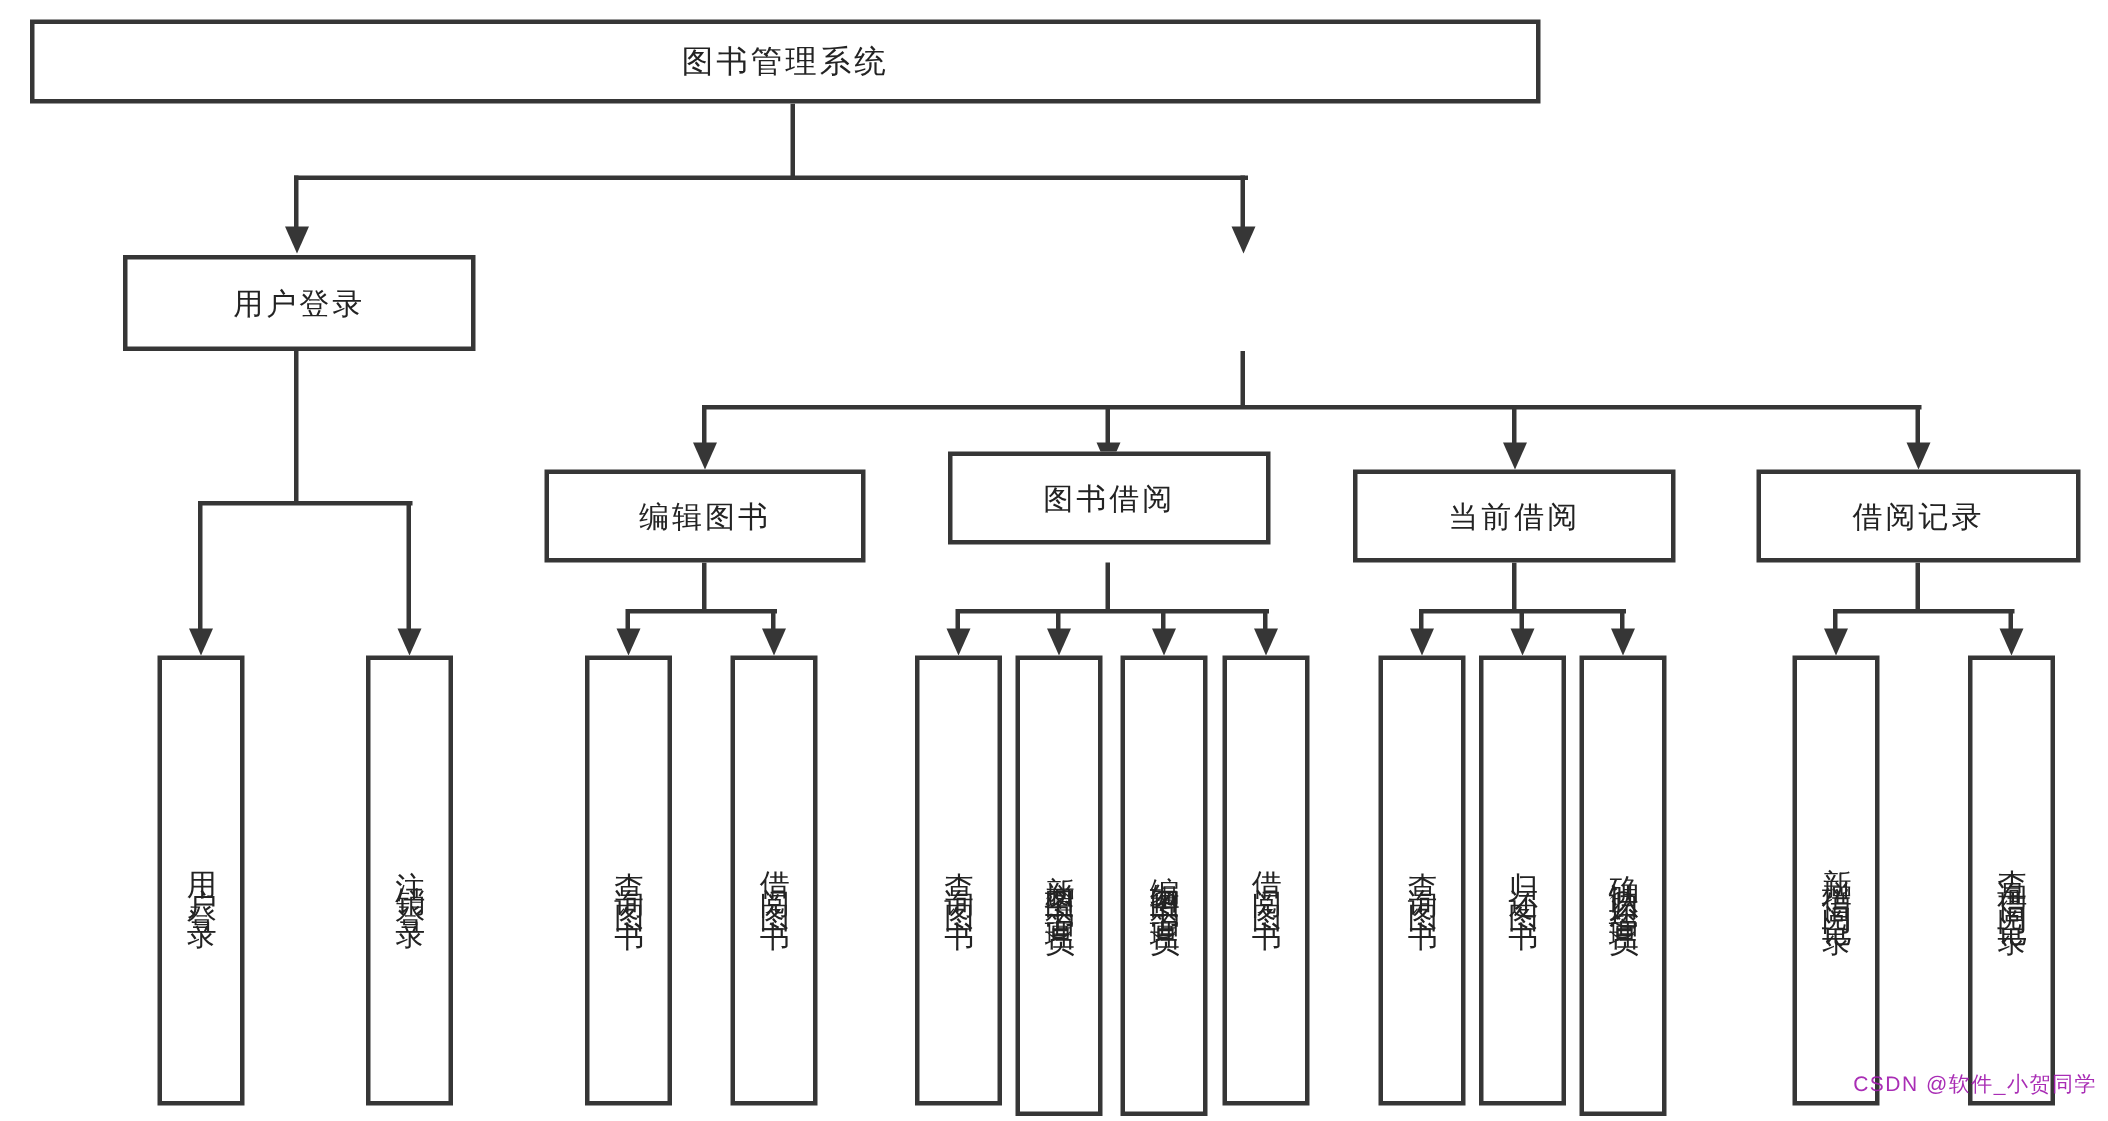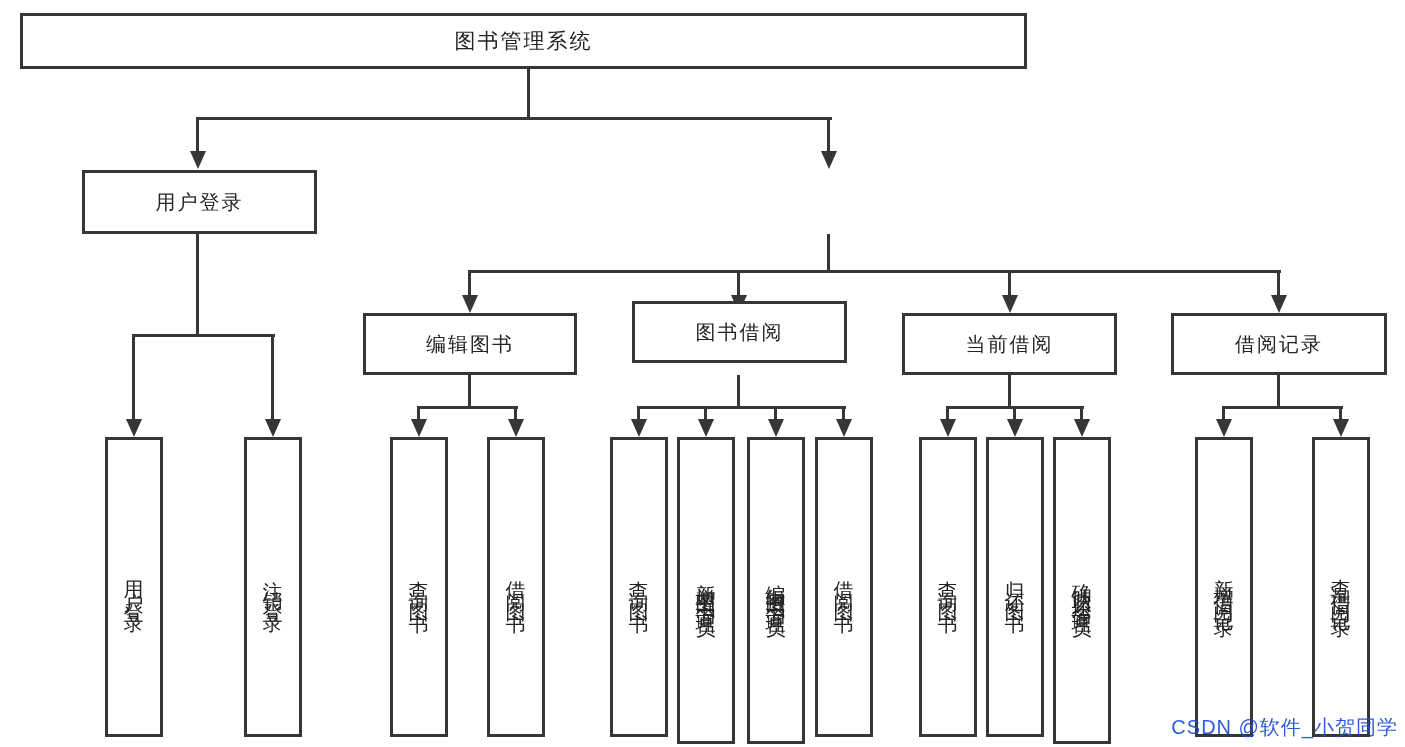--- a/index.html
+++ b/index.html
@@ -57,22 +57,22 @@
     width: 0; height: 0;
     border-left: 8px solid transparent;
     border-right: 8px solid transparent;
     border-top: 18px solid #363636;
     z-index: 1;
   }
   .watermark {
     position: absolute;
     right: 7px;
     top: 714px;
-    font-size: 20px;
-    color: #1d4ed8;
+    font-size: 14px;
+    color: #a21caf;
     letter-spacing: 1px;
     z-index: 3;
     opacity: 0.92;
   }
 </style>
 </head>
 <body>
 
 <div id="stage">
 

